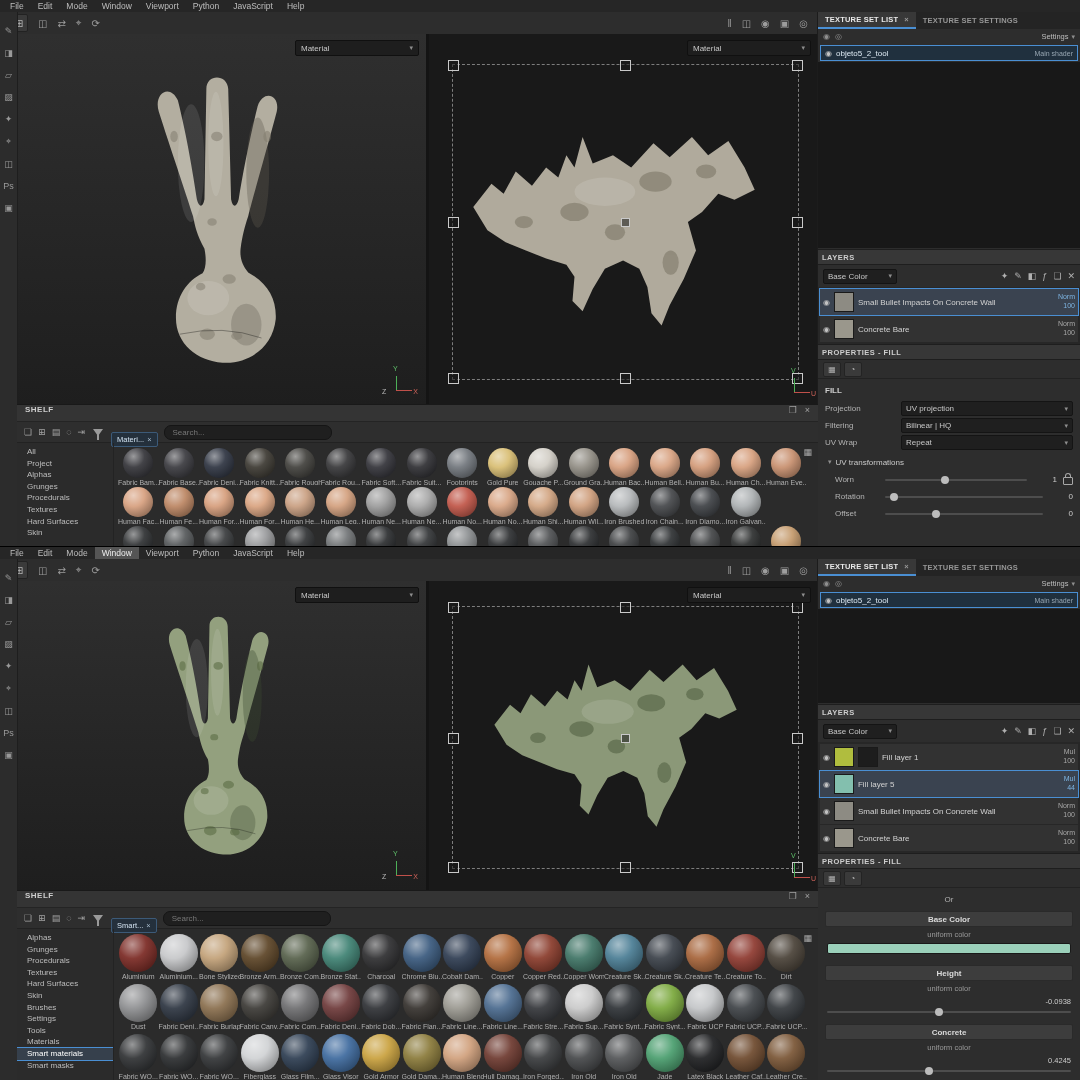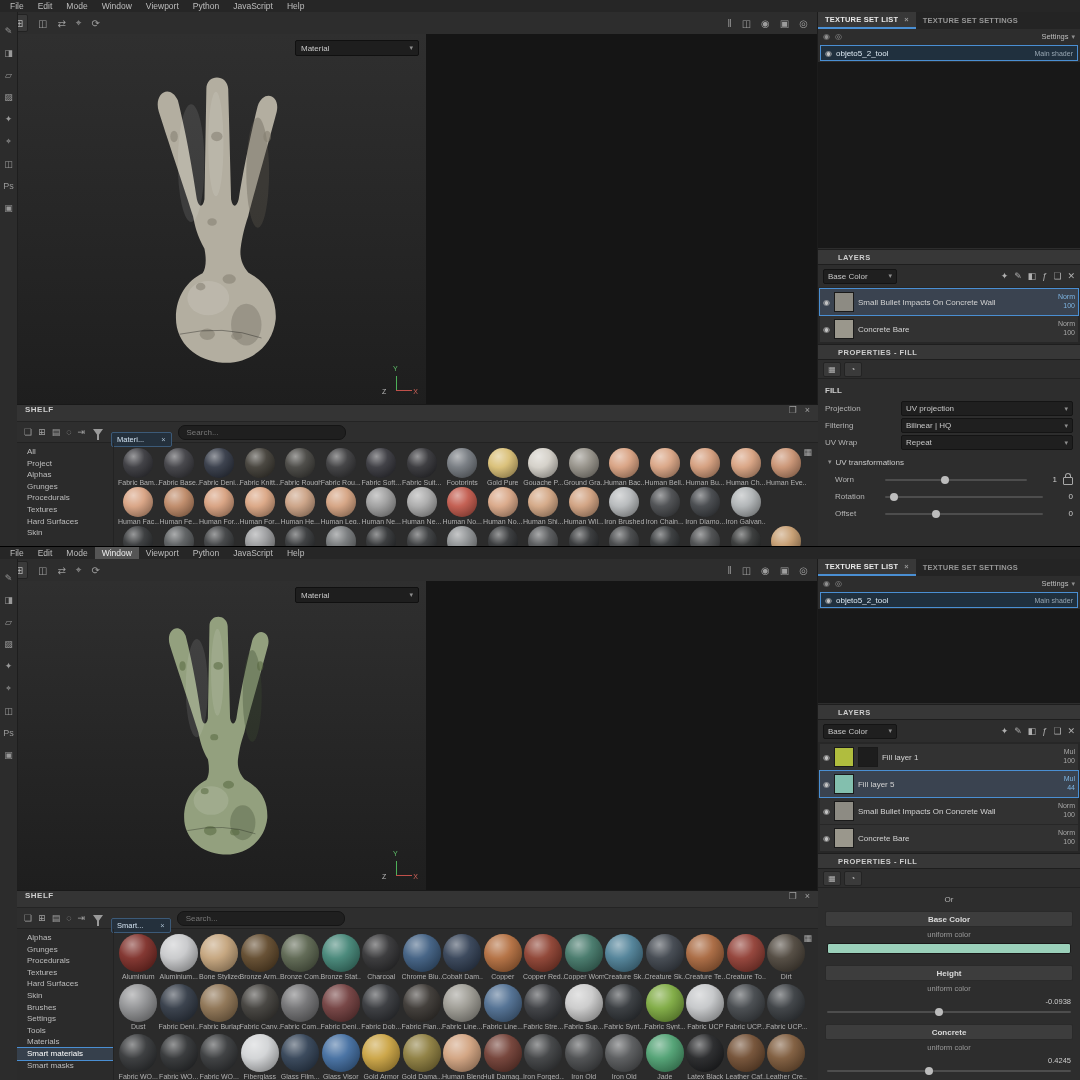--- a/index.html
+++ b/index.html
@@ -15,21 +15,21 @@
   .mi{padding:0 7px;line-height:12px;}
   .mi.on{background:#555;color:#eee;}
   
   .topbar{position:absolute;left:0;top:12px;right:262px;height:22px;background:#2d2d2d;border-bottom:1px solid #1b1b1b;display:flex;align-items:center;gap:10px;padding:0 10px;}
   .tb-btn{width:16px;height:16px;background:#3a3a3a;border:1px solid #222;border-radius:2px;display:flex;align-items:center;justify-content:center;color:#b5b5b5;font-size:10px;}
   .tb-ic{color:#9d9d9d;font-size:10px;}
   
   .ltool{position:absolute;left:0;top:12px;bottom:0;width:17px;background:#2c2c2c;border-right:1px solid #1e1e1e;display:flex;flex-direction:column;align-items:center;padding-top:14px;gap:12px;}
   .lt-ic{color:#9a9a9a;font-size:9px;}
   
-  .viewports{position:absolute;left:18px;top:34px;width:800px;height:var(--vph);display:flex;background:#151515;flex-direction:column;}
+  .viewports{position:absolute;left:18px;top:34px;width:800px;height:var(--vph);display:flex;background:#151515;}
   .vp3d{width:408px;position:relative;background:linear-gradient(#2f2f2f,#1e1e1e);display:flex;align-items:center;justify-content:center;overflow:hidden;}
   .vpdiv{width:3px;background:#141414;}
   .vp2d{flex:1;position:relative;background:#191919;overflow:hidden;}
   .vdrop{position:absolute;top:6px;right:7px;width:112px;height:14px;background:#1e1e1e;border:1px solid #101010;border-radius:2px;display:flex;align-items:center;justify-content:space-between;padding:0 5px;color:#c8c8c8;}
   .fork{height:92%;}
   .uvbox{position:absolute;left:6%;right:5%;top:8%;bottom:7%;border:1px dashed #7d7d7d;}
   .uvbox svg{width:100%;height:100%;}
   .hd{position:absolute;width:9px;height:9px;border:1px solid #c9c9c9;background:rgba(25,25,25,.55);}
   .hd.tl{left:-5px;top:-5px;} .hd.tm{left:50%;margin-left:-5px;top:-5px;} .hd.tr{right:-5px;top:-5px;}
   .hd.ml{left:-5px;top:50%;margin-top:-5px;} .hd.mr{right:-5px;top:50%;margin-top:-5px;}
@@ -46,21 +46,21 @@
   .rtab{display:flex;align-items:center;padding:0 7px;font-size:7.5px;font-weight:bold;color:#969696;letter-spacing:.2px;white-space:nowrap;}
   .rtab.on{background:#383838;color:#e9e9e9;border-bottom:2px solid #4a8fd3;}
   .tclose{margin-left:6px;color:#9a9a9a;}
   .setrow{height:15px;flex:none;display:flex;align-items:center;gap:5px;padding:0 5px;background:#2d2d2d;}
   .s-ic{color:#8f8f8f;font-size:8px;}
   .setbtn{display:flex;align-items:center;color:#bdbdbd;font-size:7.5px;}
   .tsrow{height:14px;flex:none;margin:1px 2px;border:1px solid #4a8fd3;background:#20303e;display:flex;align-items:center;gap:4px;padding:0 4px;}
   .tsname{color:#dce8f2;white-space:nowrap;overflow:hidden;flex:1;}
   .tsshader{color:#97a6b2;font-size:7px;white-space:nowrap;}
   .tsempty{height:var(--emptyh);flex:none;background:#181818;margin:0 0 1px 0;}
-  .phead{height:14px;flex:none;background:#373737;border-top:1px solid #1e1e1e;border-bottom:1px solid #1e1e1e;display:flex;align-items:center;padding-left:20px;font-size:7.5px;font-weight:bold;letter-spacing:.5px;color:#cdcdcd;}
+  .phead{height:14px;flex:none;background:#373737;border-top:1px solid #1e1e1e;border-bottom:1px solid #1e1e1e;display:flex;align-items:center;padding-left:4px;font-size:7.5px;font-weight:bold;letter-spacing:.5px;color:#cdcdcd;}
   .chrow{height:22px;flex:none;display:flex;align-items:center;gap:6px;padding:0 5px;background:#2d2d2d;}
   .dd{background:#1f1f1f;border:1px solid #141414;border-radius:2px;height:13px;display:flex;align-items:center;justify-content:space-between;padding:0 4px;color:#c6c6c6;}
   .chdd{width:64px;flex:none;}
   .ltl-ic{color:#b0b0b0;font-size:9px;}
   .lays{flex:none;background:#272727;padding:1px 0;}
   .lay{height:26px;margin:1px 2px;background:#323232;display:flex;align-items:center;gap:4px;padding:0 3px;overflow:hidden;}
   .lay.sel{outline:1px solid #4a8fd3;background:#3a4350;}
   .eye{color:#c2c2c2;font-size:8px;}
   .thumb{width:18px;height:18px;border:1px solid #1a1a1a;flex:none;background:#555;}
   .lname{font-size:8px;color:#d2d2d2;white-space:nowrap;overflow:hidden;flex:1;}
@@ -90,21 +90,21 @@
   .cval{text-align:right;font-size:7.5px;color:#cccccc;margin:1px 2px 5px;}
   .cslider .track{margin:0 2px;}
   
   .shelf{position:absolute;left:17px;width:801px;bottom:0;height:var(--shelfh);background:#2b2b2b;border-top:1px solid #191919;display:flex;flex-direction:column;}
   .sh-head{height:16px;flex:none;display:flex;align-items:flex-start;gap:8px;padding:0 8px;background:#343434;border-bottom:1px solid #242424;}
   .sh-title{font-weight:bold;font-size:8px;letter-spacing:.5px;color:#cdcdcd;}
   .sh-ic{color:#a2a2a2;font-size:9px;}
   .sh-bar{height:20px;flex:none;display:flex;align-items:center;gap:6px;padding:0 7px;background:#2e2e2e;border-bottom:1px solid #222;}
   .funnel{width:0;height:0;border-left:5px solid transparent;border-right:5px solid transparent;border-top:7px solid #9a9a9a;position:relative;margin:0 2px;}
   .funnel::after{content:"";position:absolute;left:-1px;top:-2px;width:2px;height:6px;background:#9a9a9a;}
-  .tag{display:flex;align-items:center;gap:17px;height:13px;padding:0 5px;background:#24303c;border:1px solid #3c5a78;border-radius:2px;color:#d2e2f0;font-size:7.5px;margin-top:15px;}
+  .tag{display:flex;align-items:center;gap:3px;height:13px;padding:0 5px;background:#24303c;border:1px solid #3c5a78;border-radius:2px;color:#d2e2f0;font-size:7.5px;margin-top:15px;}
   .tagx{color:#a9bccd;}
   .search{width:150px;height:13px;background:#1f1f1f;border:1px solid #151515;border-radius:7px;color:#bbb;font-size:8px;padding:0 8px;outline:none;font-family:inherit;}
   .search::placeholder{color:#777;}
   .sh-body{flex:1;display:flex;overflow:hidden;}
   .sh-cats{width:96px;flex:none;padding:3px 0;border-right:1px solid #232323;overflow:hidden;}
   .cat{height:11.6px;line-height:11.6px;padding:0 10px;font-size:8px;color:#bdbdbd;white-space:nowrap;}
   .cat.on{outline:1px solid #4a8fd3;background:#36404c;color:#fff;}
   .sh-grid{flex:1;position:relative;padding:3px 0 0 4px;overflow:hidden;}
   .gv-ic{position:absolute;right:6px;top:4px;color:#a8a8a8;font-size:9px;}
   .mrow{display:flex;}

